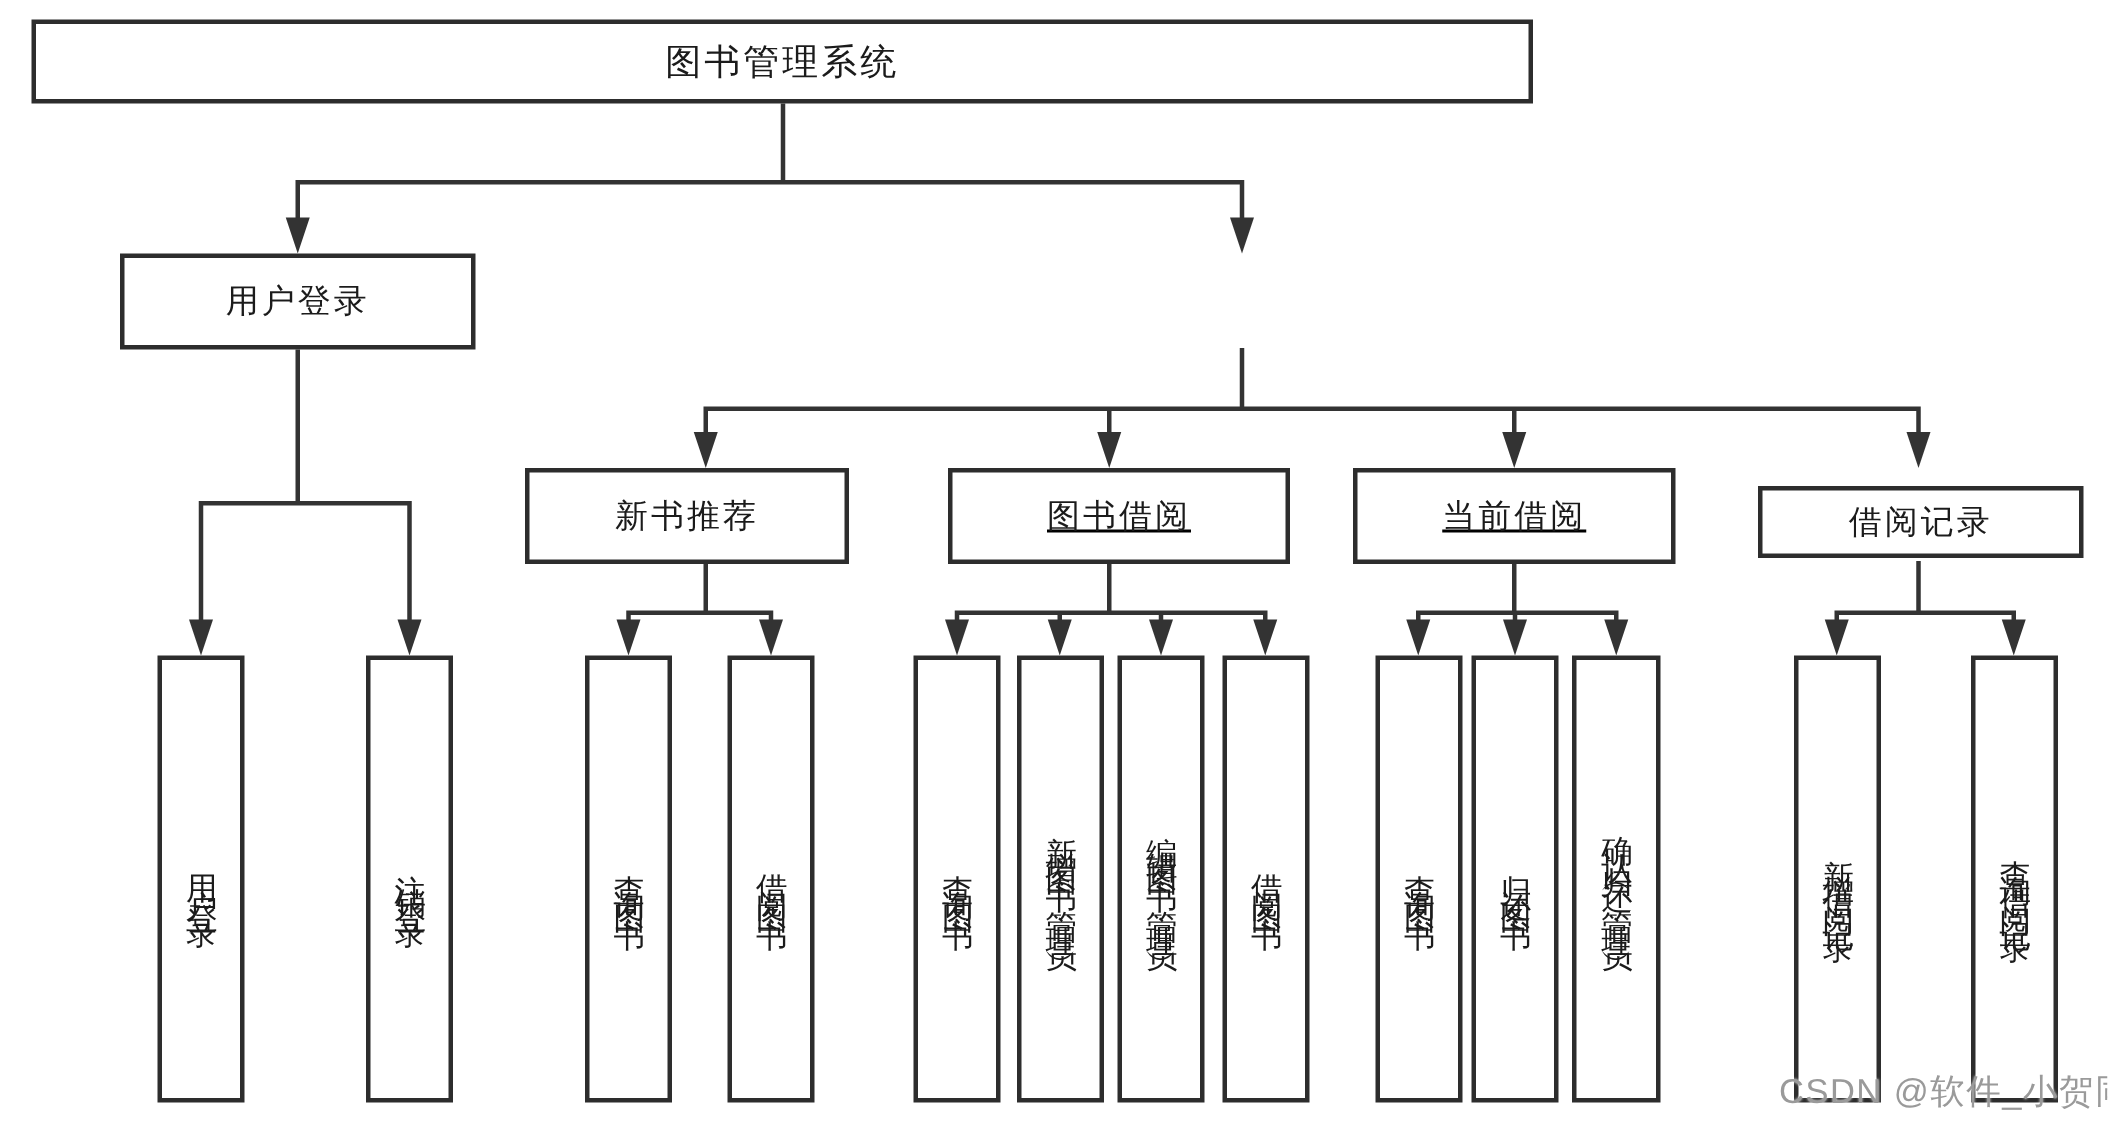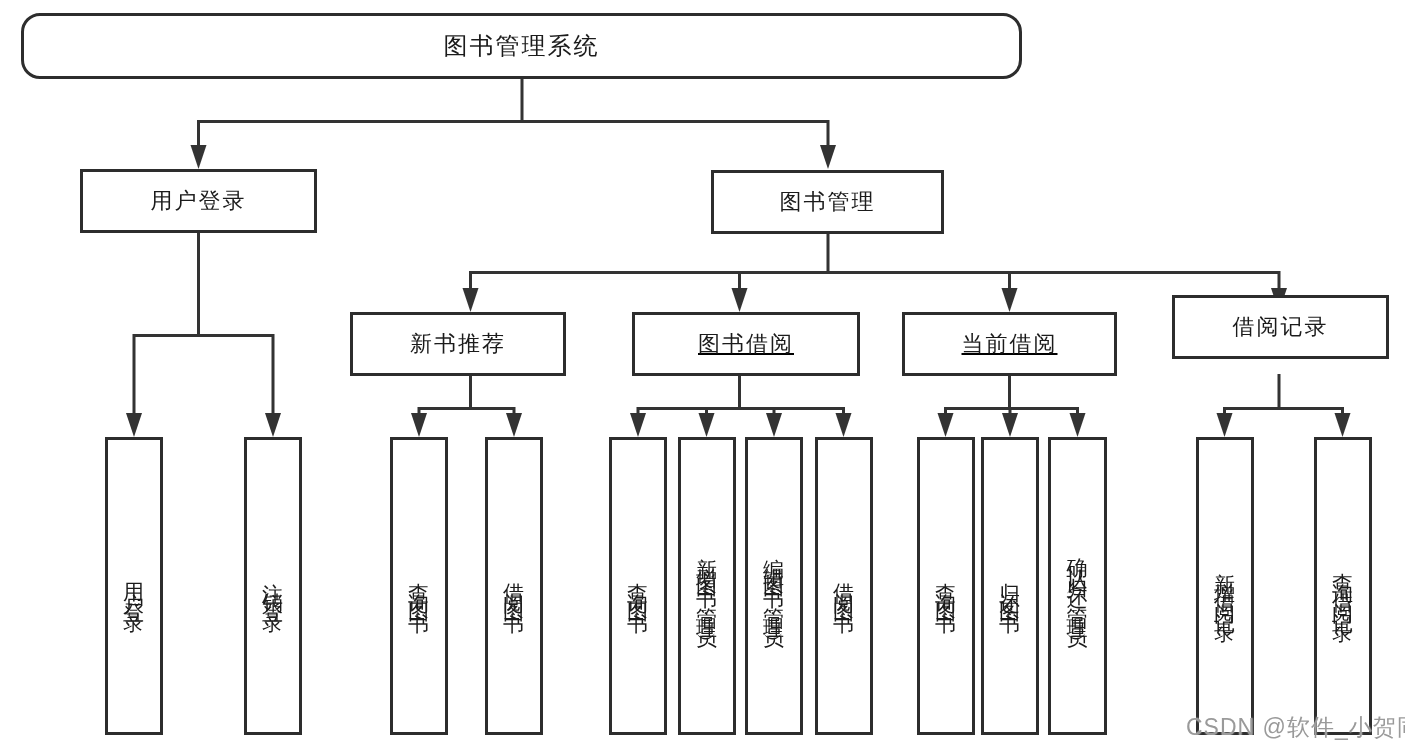--- a/index.html
+++ b/index.html
@@ -98,41 +98,38 @@
       <polygon points="766,413 782,413 774,437"></polygon>
       <polygon points="835.5,413 851.5,413 843.5,437"></polygon>
       <polygon points="937.5,413 953.5,413 945.5,437"></polygon>
       <polygon points="1002,413 1018,413 1010,437"></polygon>
       <polygon points="1069.5,413 1085.5,413 1077.5,437"></polygon>
       <polygon points="1216.5,413 1232.5,413 1224.5,437"></polygon>
       <polygon points="1334.5,413 1350.5,413 1342.5,437"></polygon>
     </g>
   </svg>
 
-  <div class="node root" style="left:21px; top:13px; width:1001px; height:66px;border-radius:19px;">
+  <div class="node root" style="left:21px; top:13px; width:1001px; height:56px;">
     <span class="lbl">图书管理系统</span>
   </div>
 
   <div class="node hnode" style="left:80px; top:169px; width:237px; height:64px;">
     <span class="lbl">用户登录</span>
-  </div>
-  <div class="node hnode" style="left:711px; top:170px; width:233px; height:64px;">
-    <span class="lbl">图书管理</span>
   </div>
 
   <div class="node hnode" style="left:350px; top:312px; width:216px; height:64px;">
     <span class="lbl">新书推荐</span>
   </div>
   <div class="node hnode" style="left:632px; top:312px; width:228px; height:64px;text-decoration:underline;">
     <span class="lbl">图书借阅</span>
   </div>
   <div class="node hnode" style="left:902px; top:312px; width:215px; height:64px;text-decoration:underline;">
     <span class="lbl">当前借阅</span>
   </div>
-  <div class="node hnode" style="left:1172px; top:295px; width:217px; height:64px;">
+  <div class="node hnode" style="left:1172px; top:324px; width:217px; height:48px;">
     <span class="lbl">借阅记录</span>
   </div>
 
   <div class="node leaf" style="left:105px; top:437px; width:58px; height:298px;">
     <span class="lbl">用户登录</span>
   </div>
   <div class="node leaf" style="left:244px; top:437px; width:58px; height:298px;">
     <span class="lbl">注销登录</span>
   </div>
 

